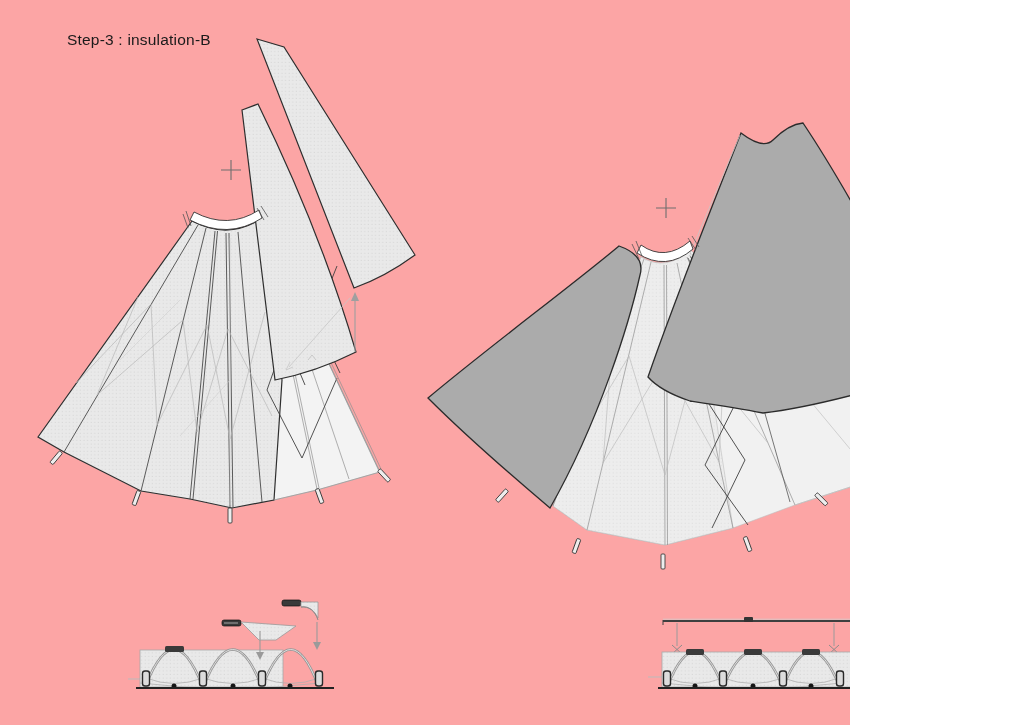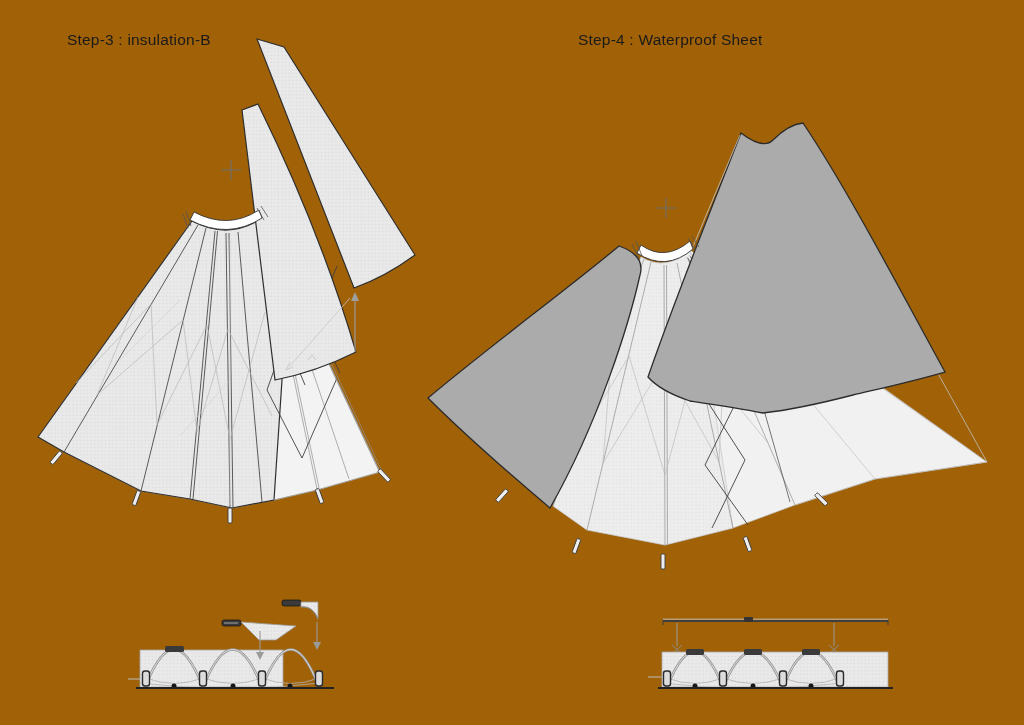--- a/index.html
+++ b/index.html
@@ -1,40 +1,39 @@
 <!DOCTYPE html>
 <html><head>
 <meta charset="utf-8">
 <style>
   html,body{margin:0;padding:0;}
   .page{
     position:relative;
-    width:1024px;height:725px;
-    background:#a16207;
+    width:850px;height:725px;
+    background:#fca5a5;
     overflow:hidden;
     font-family:"Liberation Sans", sans-serif;
   }
   .title{
     position:absolute;
     font-size:15.5px;
     color:#1a1a1a;
     letter-spacing:0.2px;
     white-space:nowrap;
   }
   .title-left{left:67px;top:31px;}
   .title-right{left:578px;top:31px;}
   svg{position:absolute;left:0;top:0;}
 </style>
 </head>
 <body>
 
 <div class="page">
 
   <div class="title title-left">Step-3 : insulation-B</div>
-  <div class="title title-right">Step-4 : Waterproof Sheet</div>
 
   <svg width="1024" height="725" viewBox="0 0 1024 725">
     <defs>
       <pattern id="insTex" width="3.6" height="3.6" patternUnits="userSpaceOnUse">
         <rect width="3.6" height="3.6" fill="#e9e9e9"></rect>
         <circle cx="1.1" cy="1.1" r="0.45" fill="#c9c9c9"></circle>
       </pattern>
       <pattern id="insTex2" width="3.6" height="3.6" patternUnits="userSpaceOnUse">
         <rect width="3.6" height="3.6" fill="#ededed"></rect>
         <circle cx="1.1" cy="1.1" r="0.45" fill="#d2d2d2"></circle>

